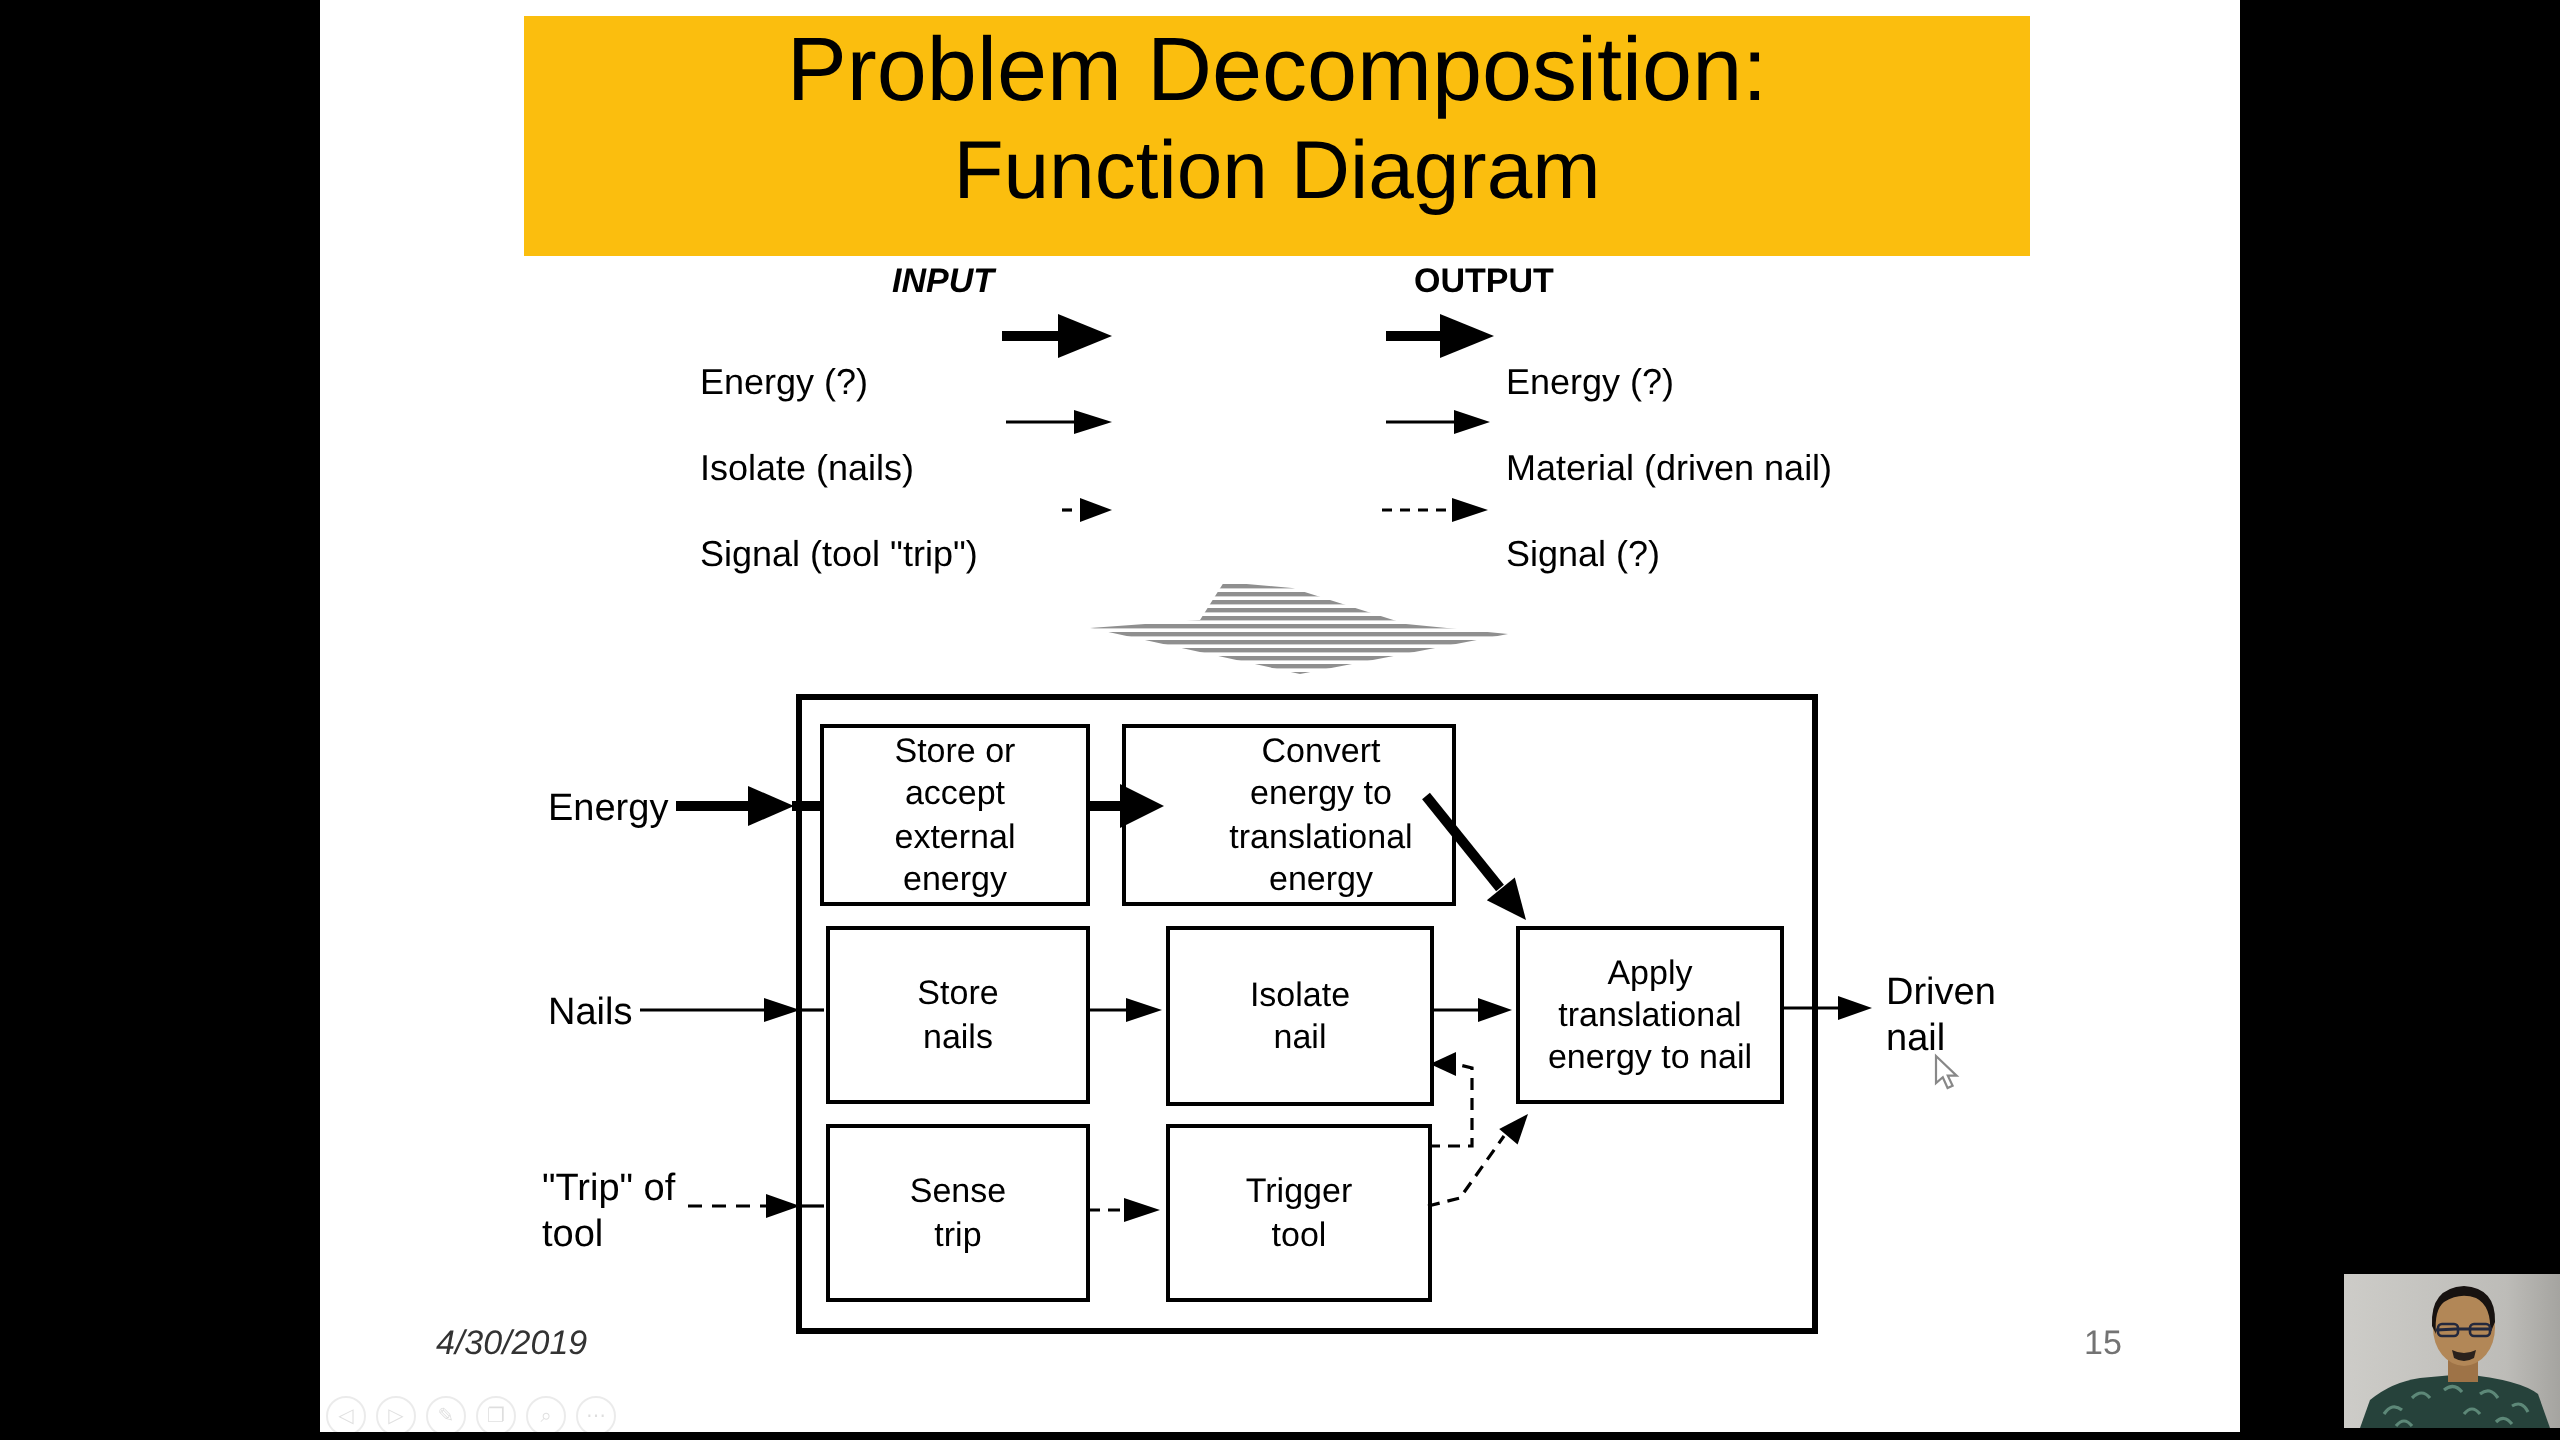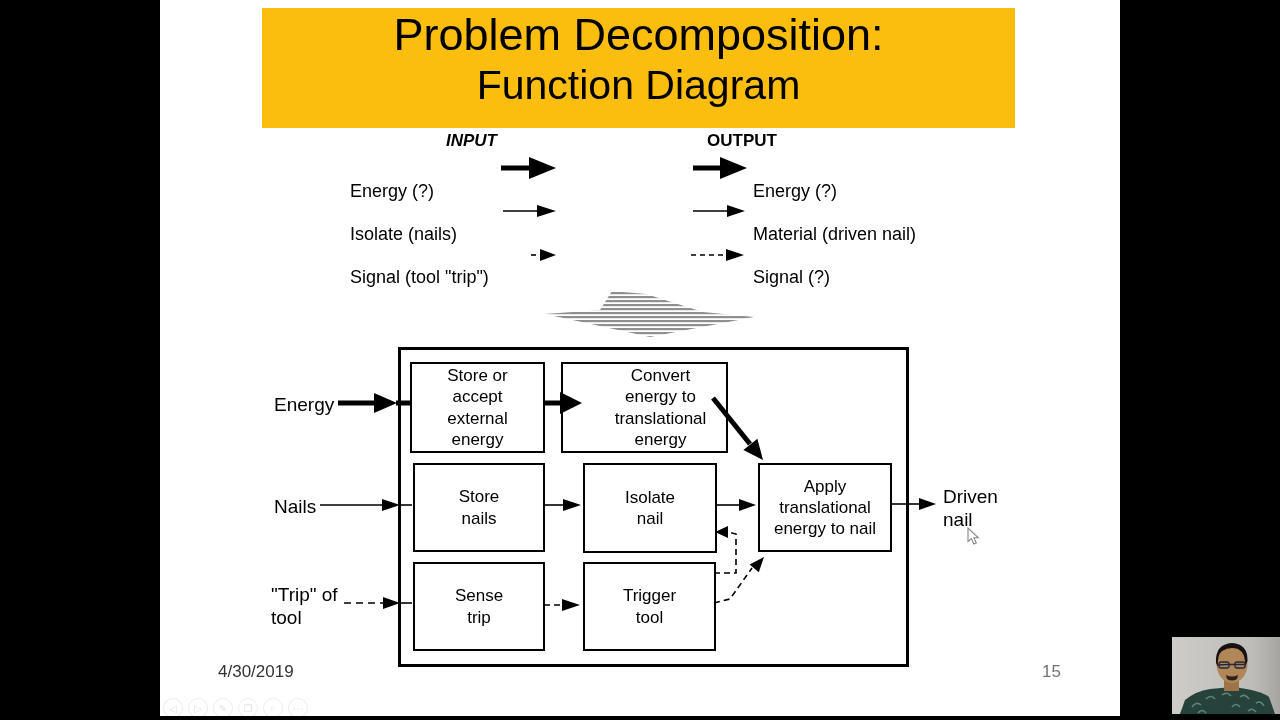--- a/index.html
+++ b/index.html
@@ -142,21 +142,21 @@
 
       <polyline points="714,603 730,599 752,568" fill="none" stroke-width="1.6" stroke-dasharray="6,4"></polyline>
       <polygon points="764,557 758.8,572.3 749.6,564.5" stroke="none"></polygon>
     </g>
 
     <g transform="translate(968,528)">
       <path d="M0,0 L0,13.5 L3.4,10.6 L5.8,16 L8.3,14.9 L5.9,9.8 L10.3,9.8 Z" fill="#fff" stroke="#888" stroke-width="1.1"></path>
     </g>
   </svg>
 
-  <div class="foot" style="left:218px;top:662px;">4/30/2019</div>
+  <div class="foot" style="left:218px;top:662px;font-style:italic;">4/30/2019</div>
   <div class="foot" style="left:1042px;top:662px;color:#737373;">15</div>
 
   <div class="pbtn" style="left:163px;">
       <span>◁</span>
     </div>
   <div class="pbtn" style="left:188px;">
       <span>▷</span>
     </div>
   <div class="pbtn" style="left:213px;">
       <span>✎</span>

